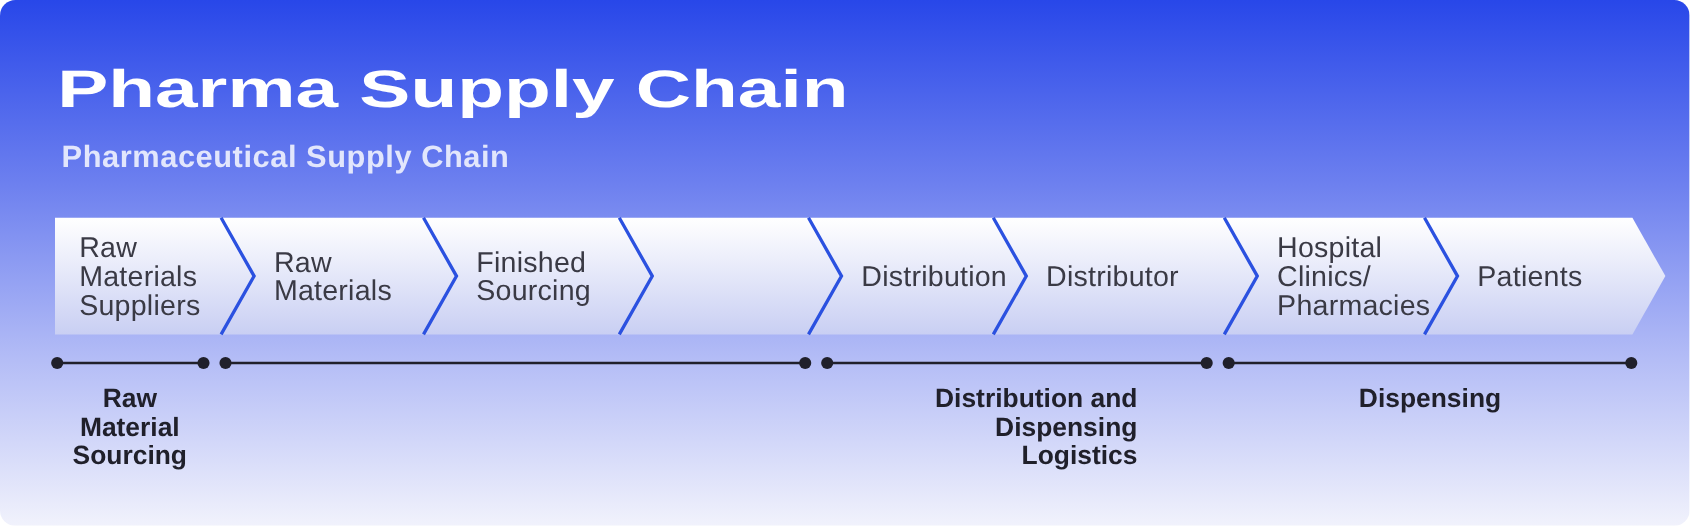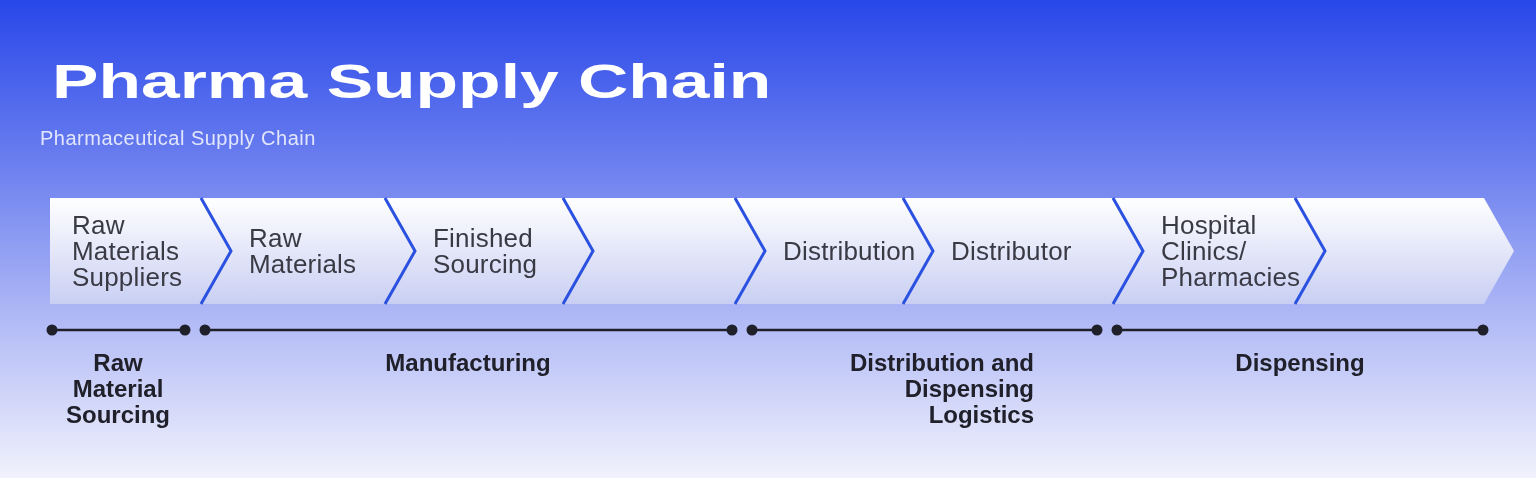--- a/index.html
+++ b/index.html
@@ -3,39 +3,40 @@
 <meta charset="utf-8">
 <style>
   html, body { margin: 0; padding: 0; }
   .canvas {
     position: relative;
     width: 1536px;
     height: 478px;
     overflow: hidden;
     background: linear-gradient(180deg, #2847e9 0%, #6d80ef 35%, #b3bcf6 68%, #f1f2fc 100%);
     font-family: "Liberation Sans", sans-serif;
+    border-radius: 14px;
   }
   .title {
     position: absolute;
     left: 52px;
     top: 54px;
     font-size: 48px;
     font-weight: 800;
     color: #ffffff;
     white-space: nowrap;
     transform: scaleX(1.45);
     transform-origin: left center;
     letter-spacing: 0px;
   }
   .subtitle {
     position: absolute;
-    left: 40px;
+    left: 56px;
     top: 127px;
-    font-size: 20px;
-    font-weight: 400;
+    font-size: 28px;
+    font-weight: 700;
     color: #e2e6fc;
     letter-spacing: 0.5px;
     white-space: nowrap;
   }
   .layer-svg {
     position: absolute;
     left: 0;
     top: 0;
   }
   .stage-label {
@@ -108,23 +109,23 @@
 Suppliers</div>
   <div class="stage-label" style="left:249px;">Raw
 Materials</div>
   <div class="stage-label" style="left:433px;">Finished
 Sourcing</div>
   <div class="stage-label" style="left:783px;">Distribution</div>
   <div class="stage-label" style="left:951px;">Distributor</div>
   <div class="stage-label" style="left:1161px;">Hospital
 Clinics/
 Pharmacies</div>
+  <div class="stage-label" style="left:1343px;">Patients</div>
 
   <div class="phase-label" style="left:8px;">Raw
 Material
 Sourcing</div>
-  <div class="phase-label" style="left:358px;">Manufacturing</div>
   <div class="phase-label" style="left:814px;text-align:right;">Distribution and
 Dispensing
 Logistics</div>
   <div class="phase-label" style="left:1190px;">Dispensing</div>
 
 </div>
 
 </body></html>

